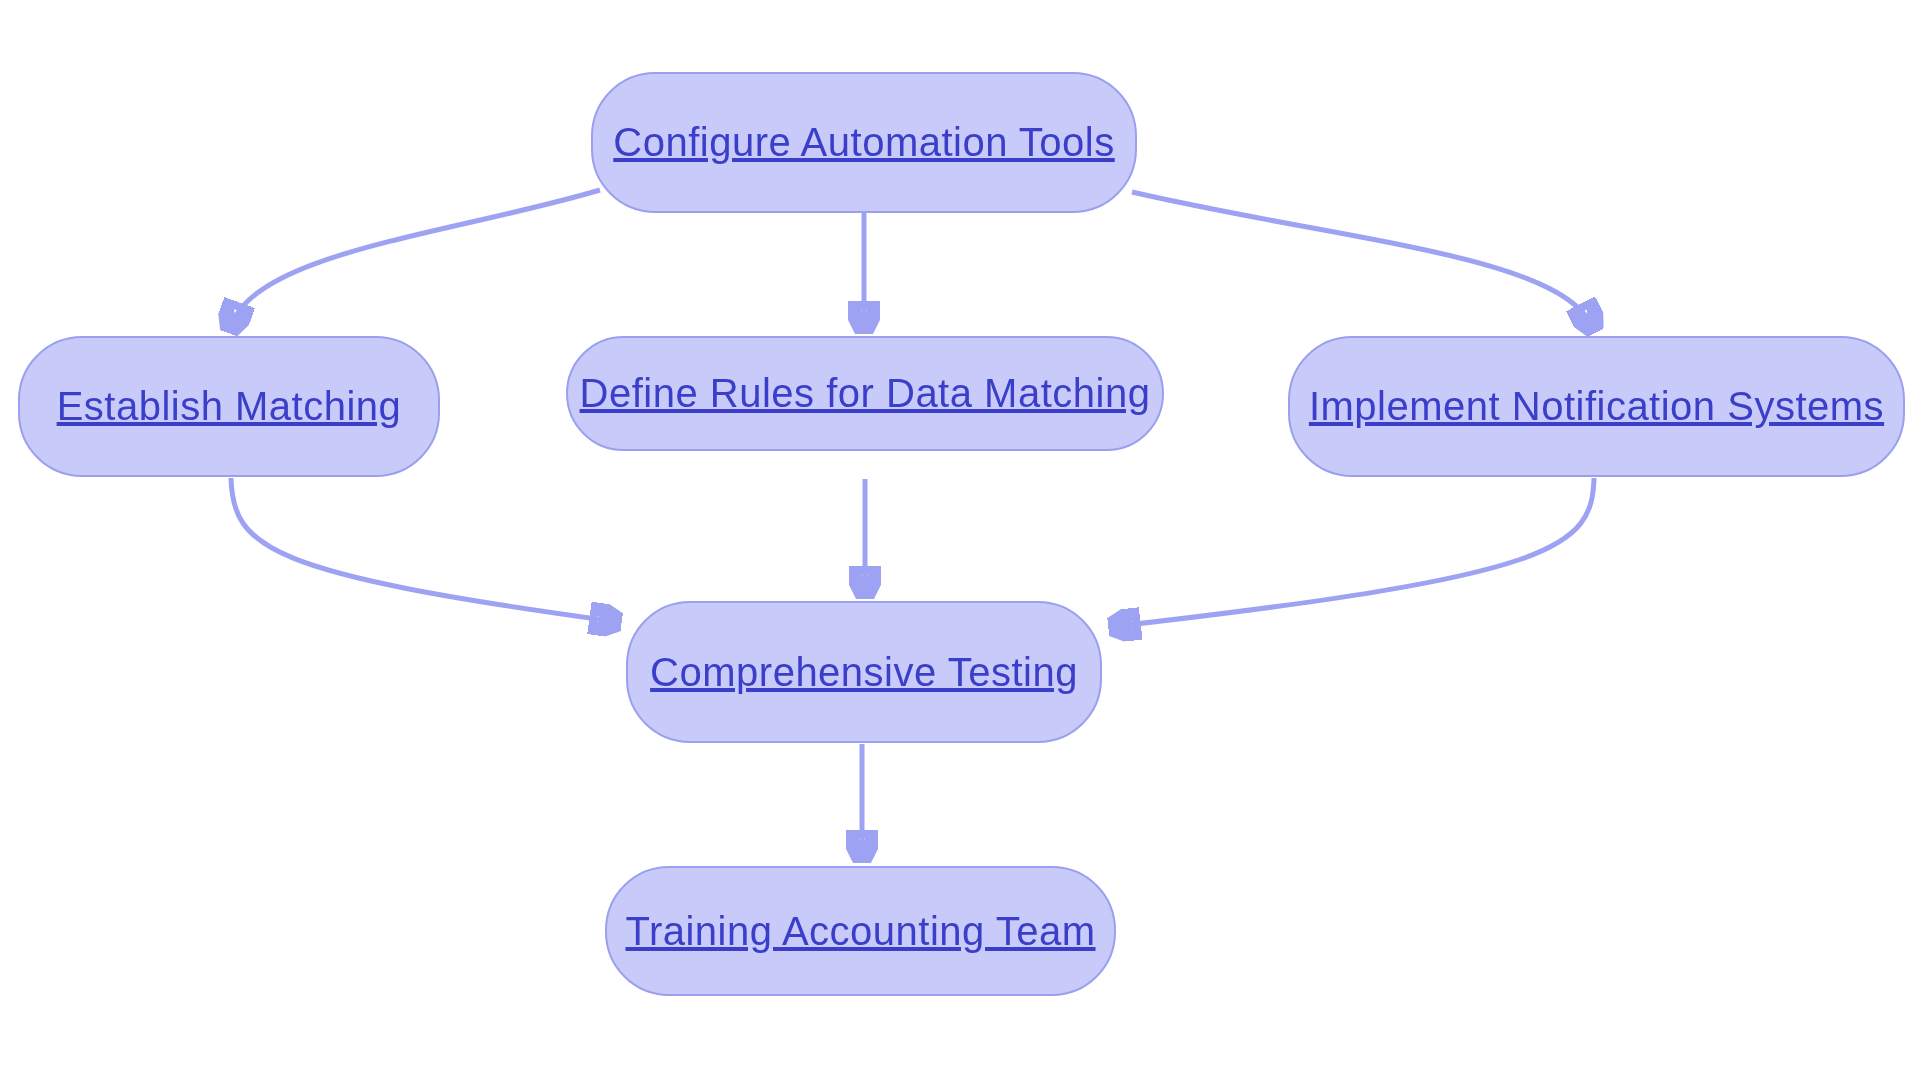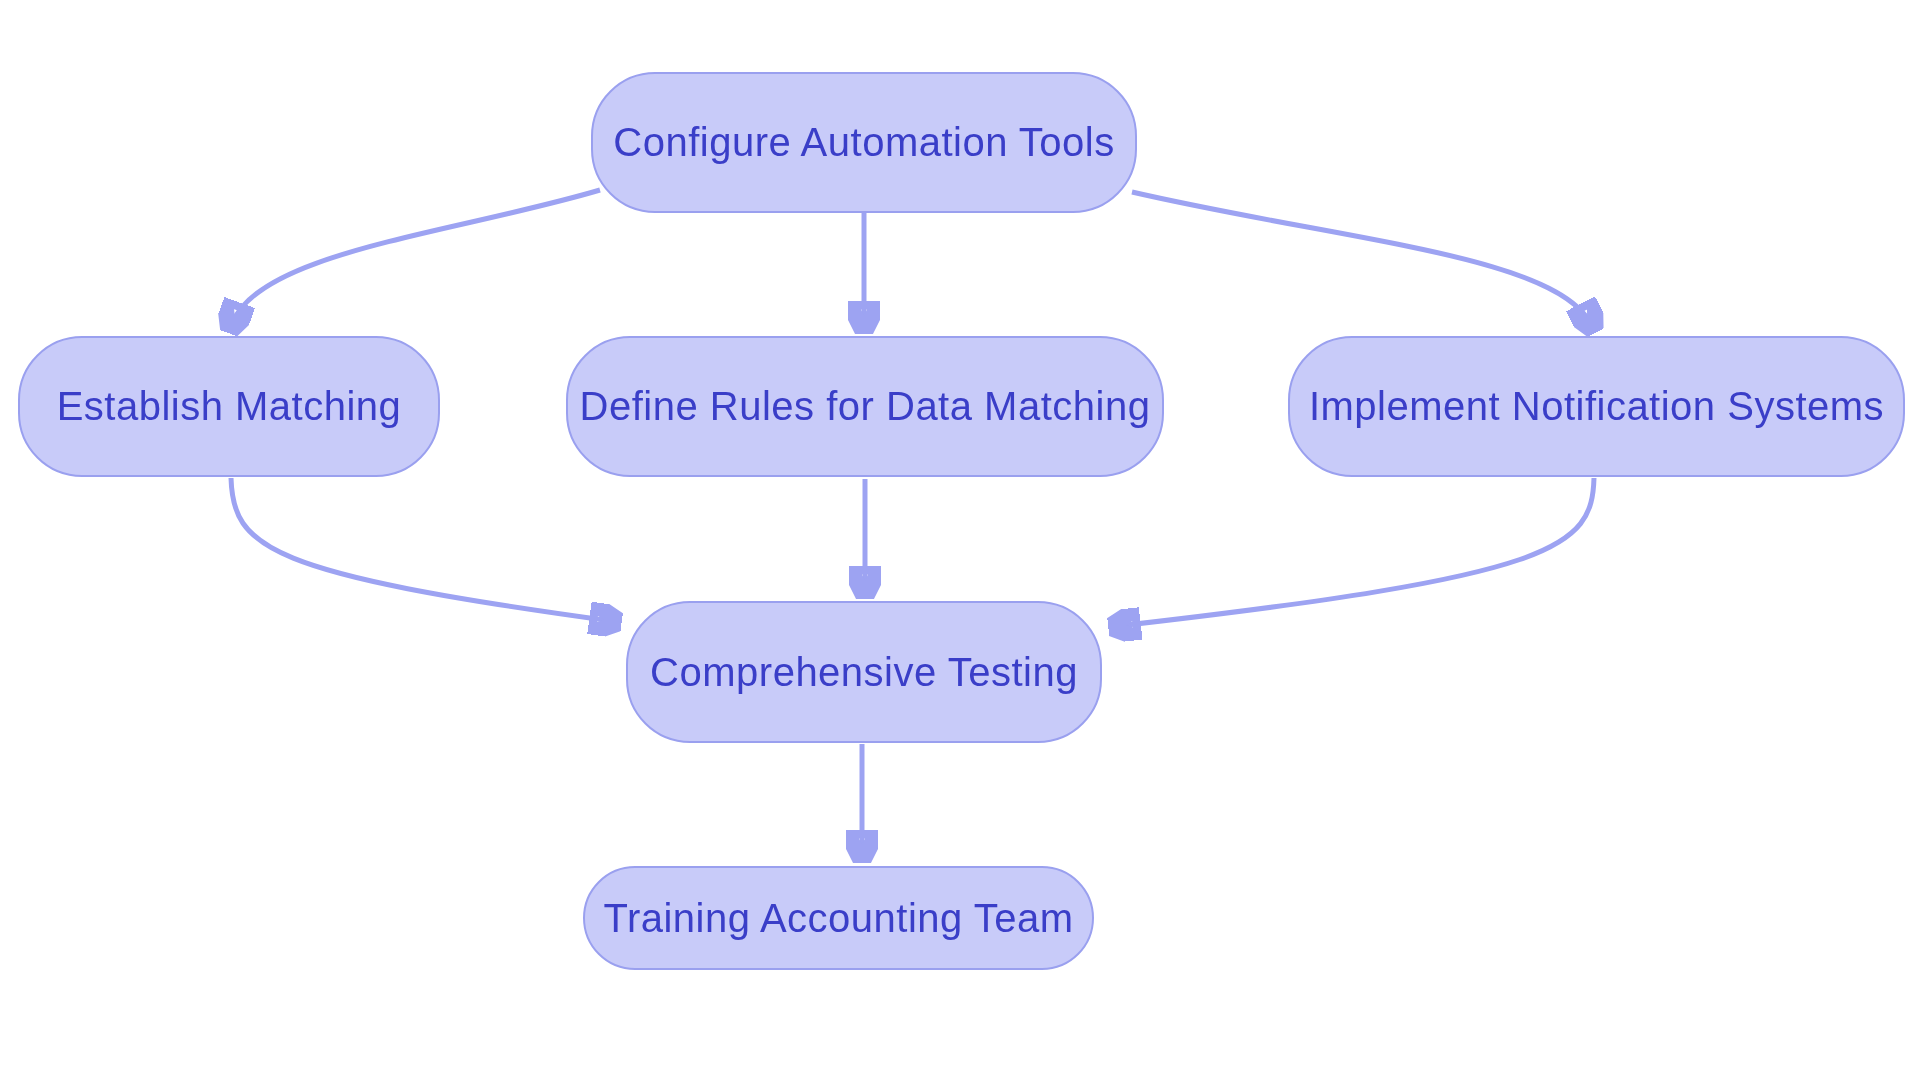--- a/index.html
+++ b/index.html
@@ -39,28 +39,29 @@
     border: 2.5px solid var(--node_border, #9aa0ef);
     border-radius: 64px;
   }
   .node-label {
     color: var(--node_text, #3a3ec8);
     font-size: 40px;
     font-weight: 400;
     letter-spacing: 0.5px;
     white-space: nowrap;
     text-align: center;
+    text-decoration: underline;
   }
   
   .n-configure { left: 591px;  top: 72px;  width: 546px; height: 141px; }
   .n-establish { left: 18px;   top: 336px; width: 422px; height: 141px; }
-  .n-define    { left: 566px;  top: 336px; width: 598px; height: 141px; }
+  .n-define    { left: 566px;  top: 336px; width: 598px; height: 115px; }
   .n-implement { left: 1288px; top: 336px; width: 617px; height: 141px; }
   .n-testing   { left: 626px;  top: 601px; width: 476px; height: 142px; }
-  .n-training  { left: 583px;  top: 866px; width: 511px; height: 104px; }
+  .n-training  { left: 605px;  top: 866px; width: 511px; height: 130px; }
 </style>
 </head>
 <body>
 
 <div class="canvas">
 
   <svg class="edges-layer" viewBox="0 0 1920 1083" xmlns="http://www.w3.org/2000/svg" aria-hidden="true">
     <defs>
       <marker id="arrowhead" viewBox="0 0 10 10" refX="7" refY="5" markerWidth="6.5" markerHeight="6.5" orient="auto-start-reverse">
         <path d="M 0 0 L 10 5 L 0 10 z" fill="var(--arrow, #9da3f2)" stroke="none"></path>

